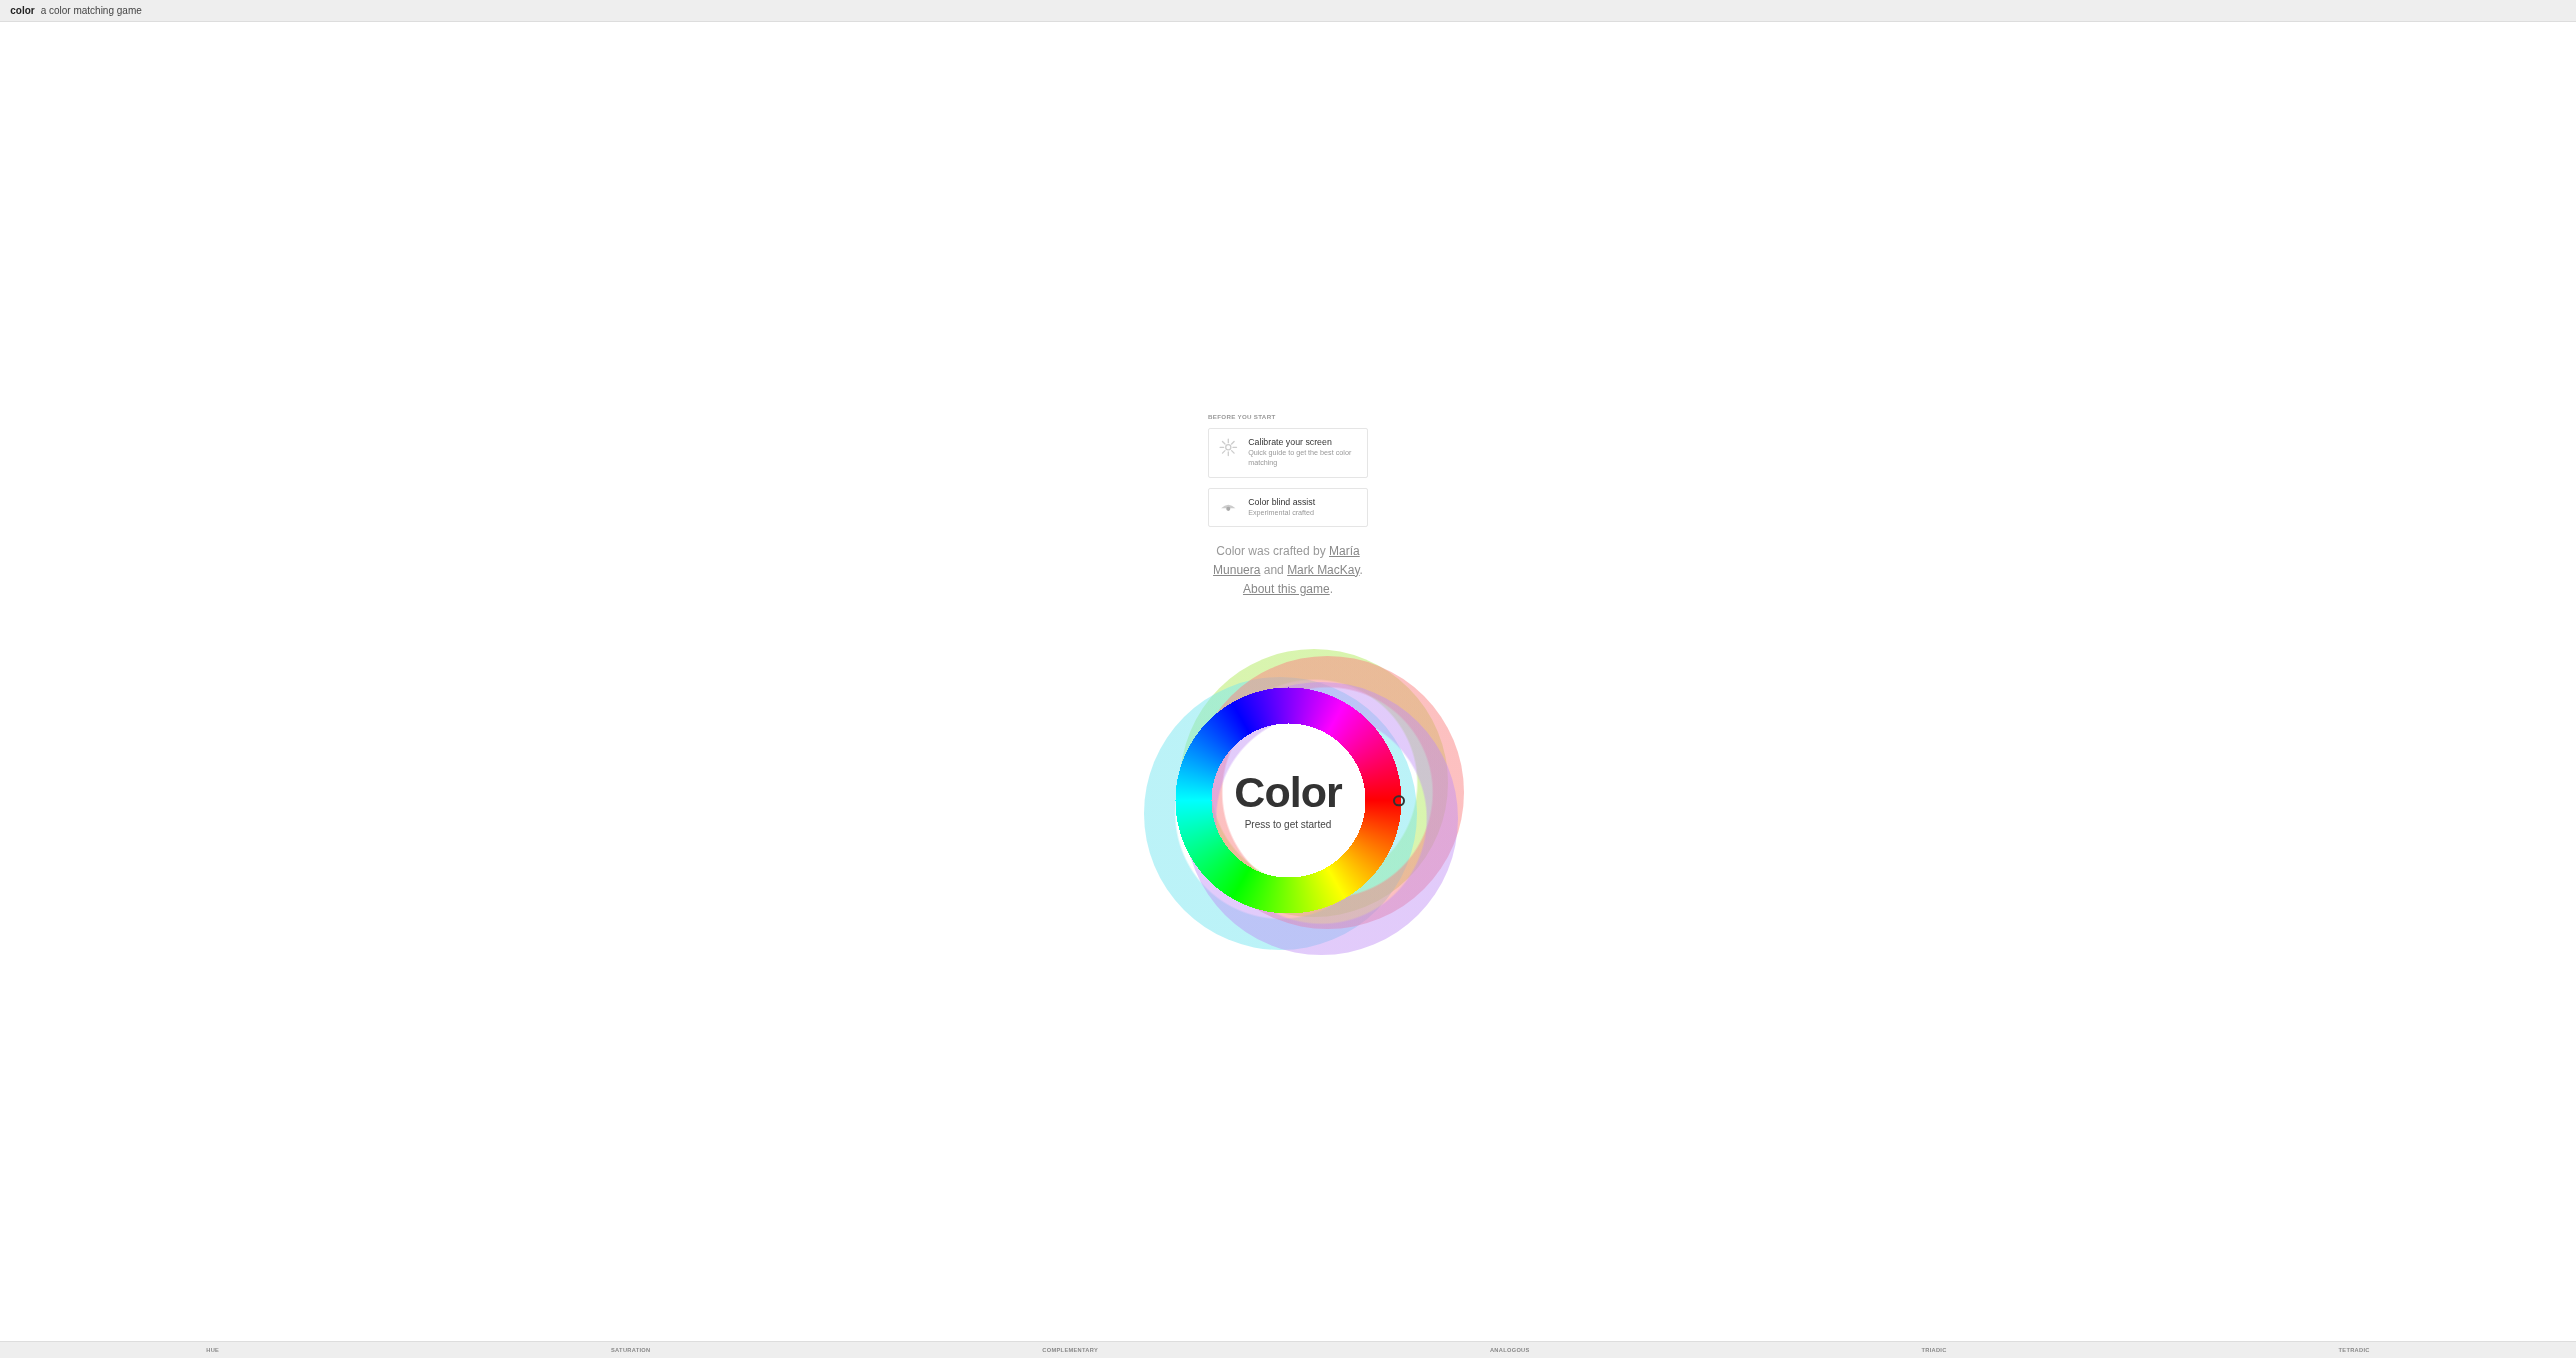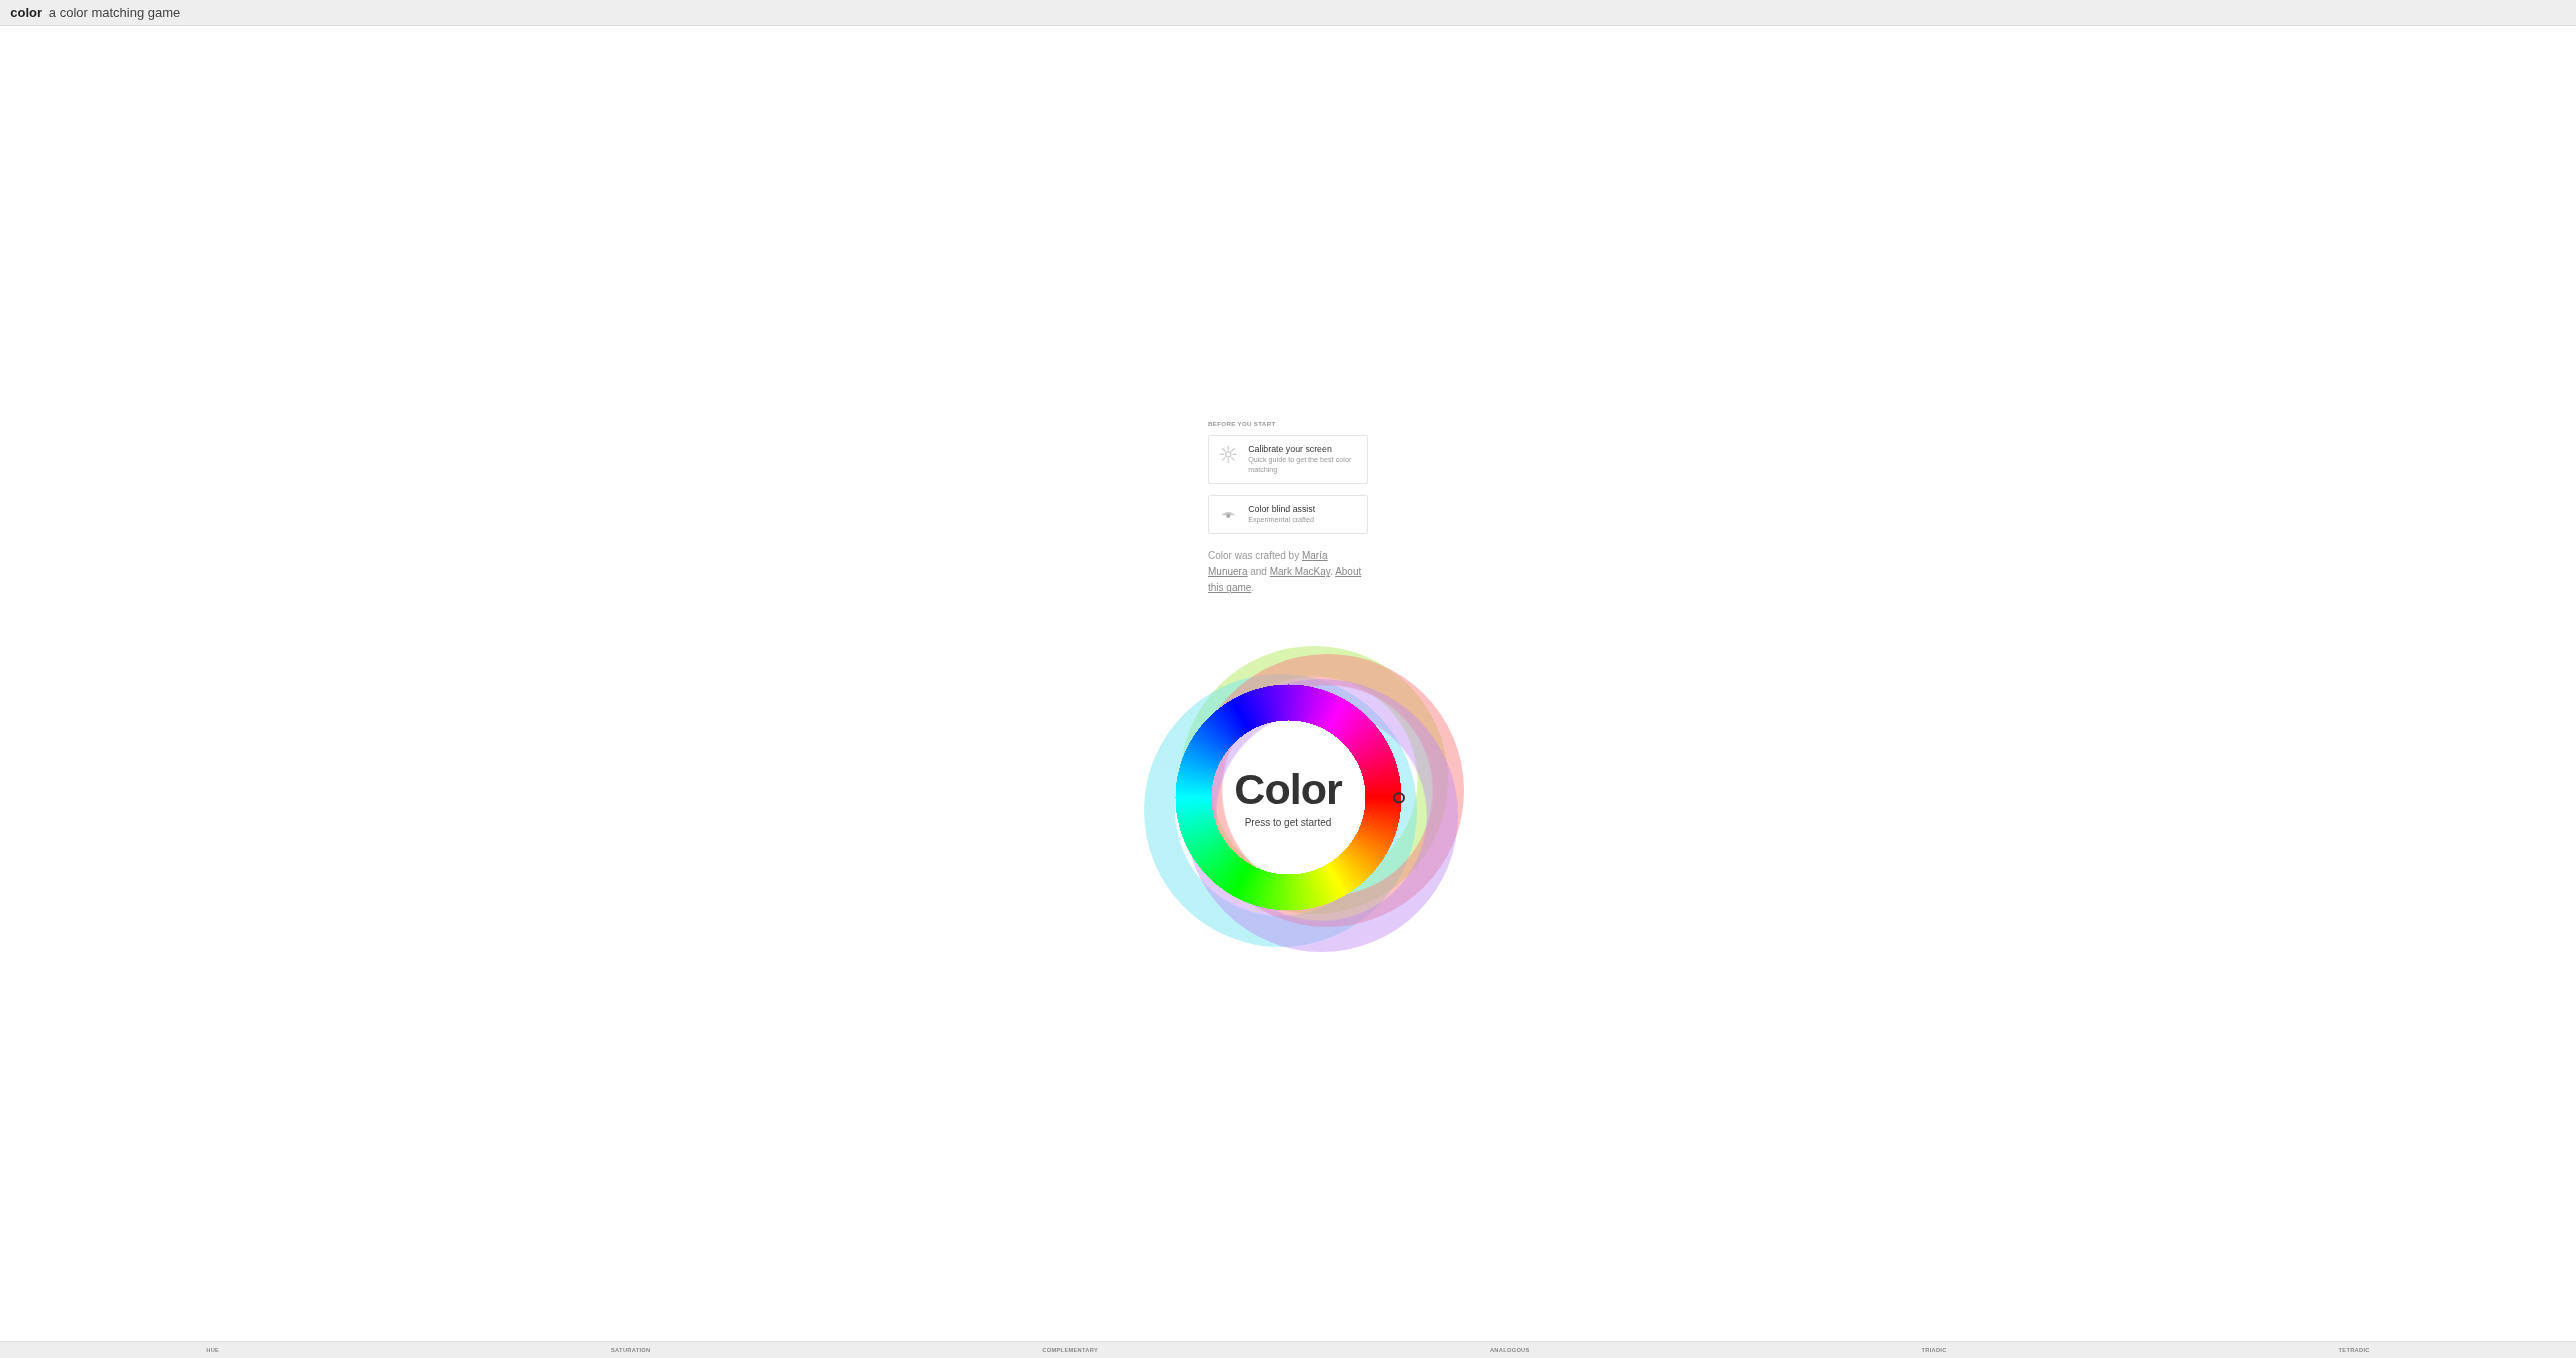--- a/index.html
+++ b/index.html
@@ -8,21 +8,21 @@
       background: #ffffff;
       height: 100vh;
       display: flex;
       flex-direction: column;
       overflow: hidden;
     }
     .header {
       background: #eeeeee;
       border-bottom: 0.5px solid #ddd;
       padding: 5.2px 10.3px;
-      font-size: 13px;
+      font-size: 10px;
       color: #333;
     }
     .header .title {
       font-weight: 700;
       color: #222;
     }
     .header .subtitle {
       font-weight: 400;
       color: #444;
       margin-left: 3.1px;
@@ -73,24 +73,25 @@
       color: #333;
       font-weight: 400;
       margin-bottom: 1px;
     }
     .option-desc {
       font-size: 7.2px;
       color: #999;
       line-height: 1.4;
     }
     .credits {
-      font-size: 10px;
+      font-size: 12px;
       color: #999;
       line-height: 1.6;
       margin-top: 4.1px;
+      text-align: center;
     }
     .credits a {
       color: #888;
       text-decoration: underline;
     }
     .wheel-col {
       position: relative;
       width: 299px;
       height: 299px;
       display: flex;

